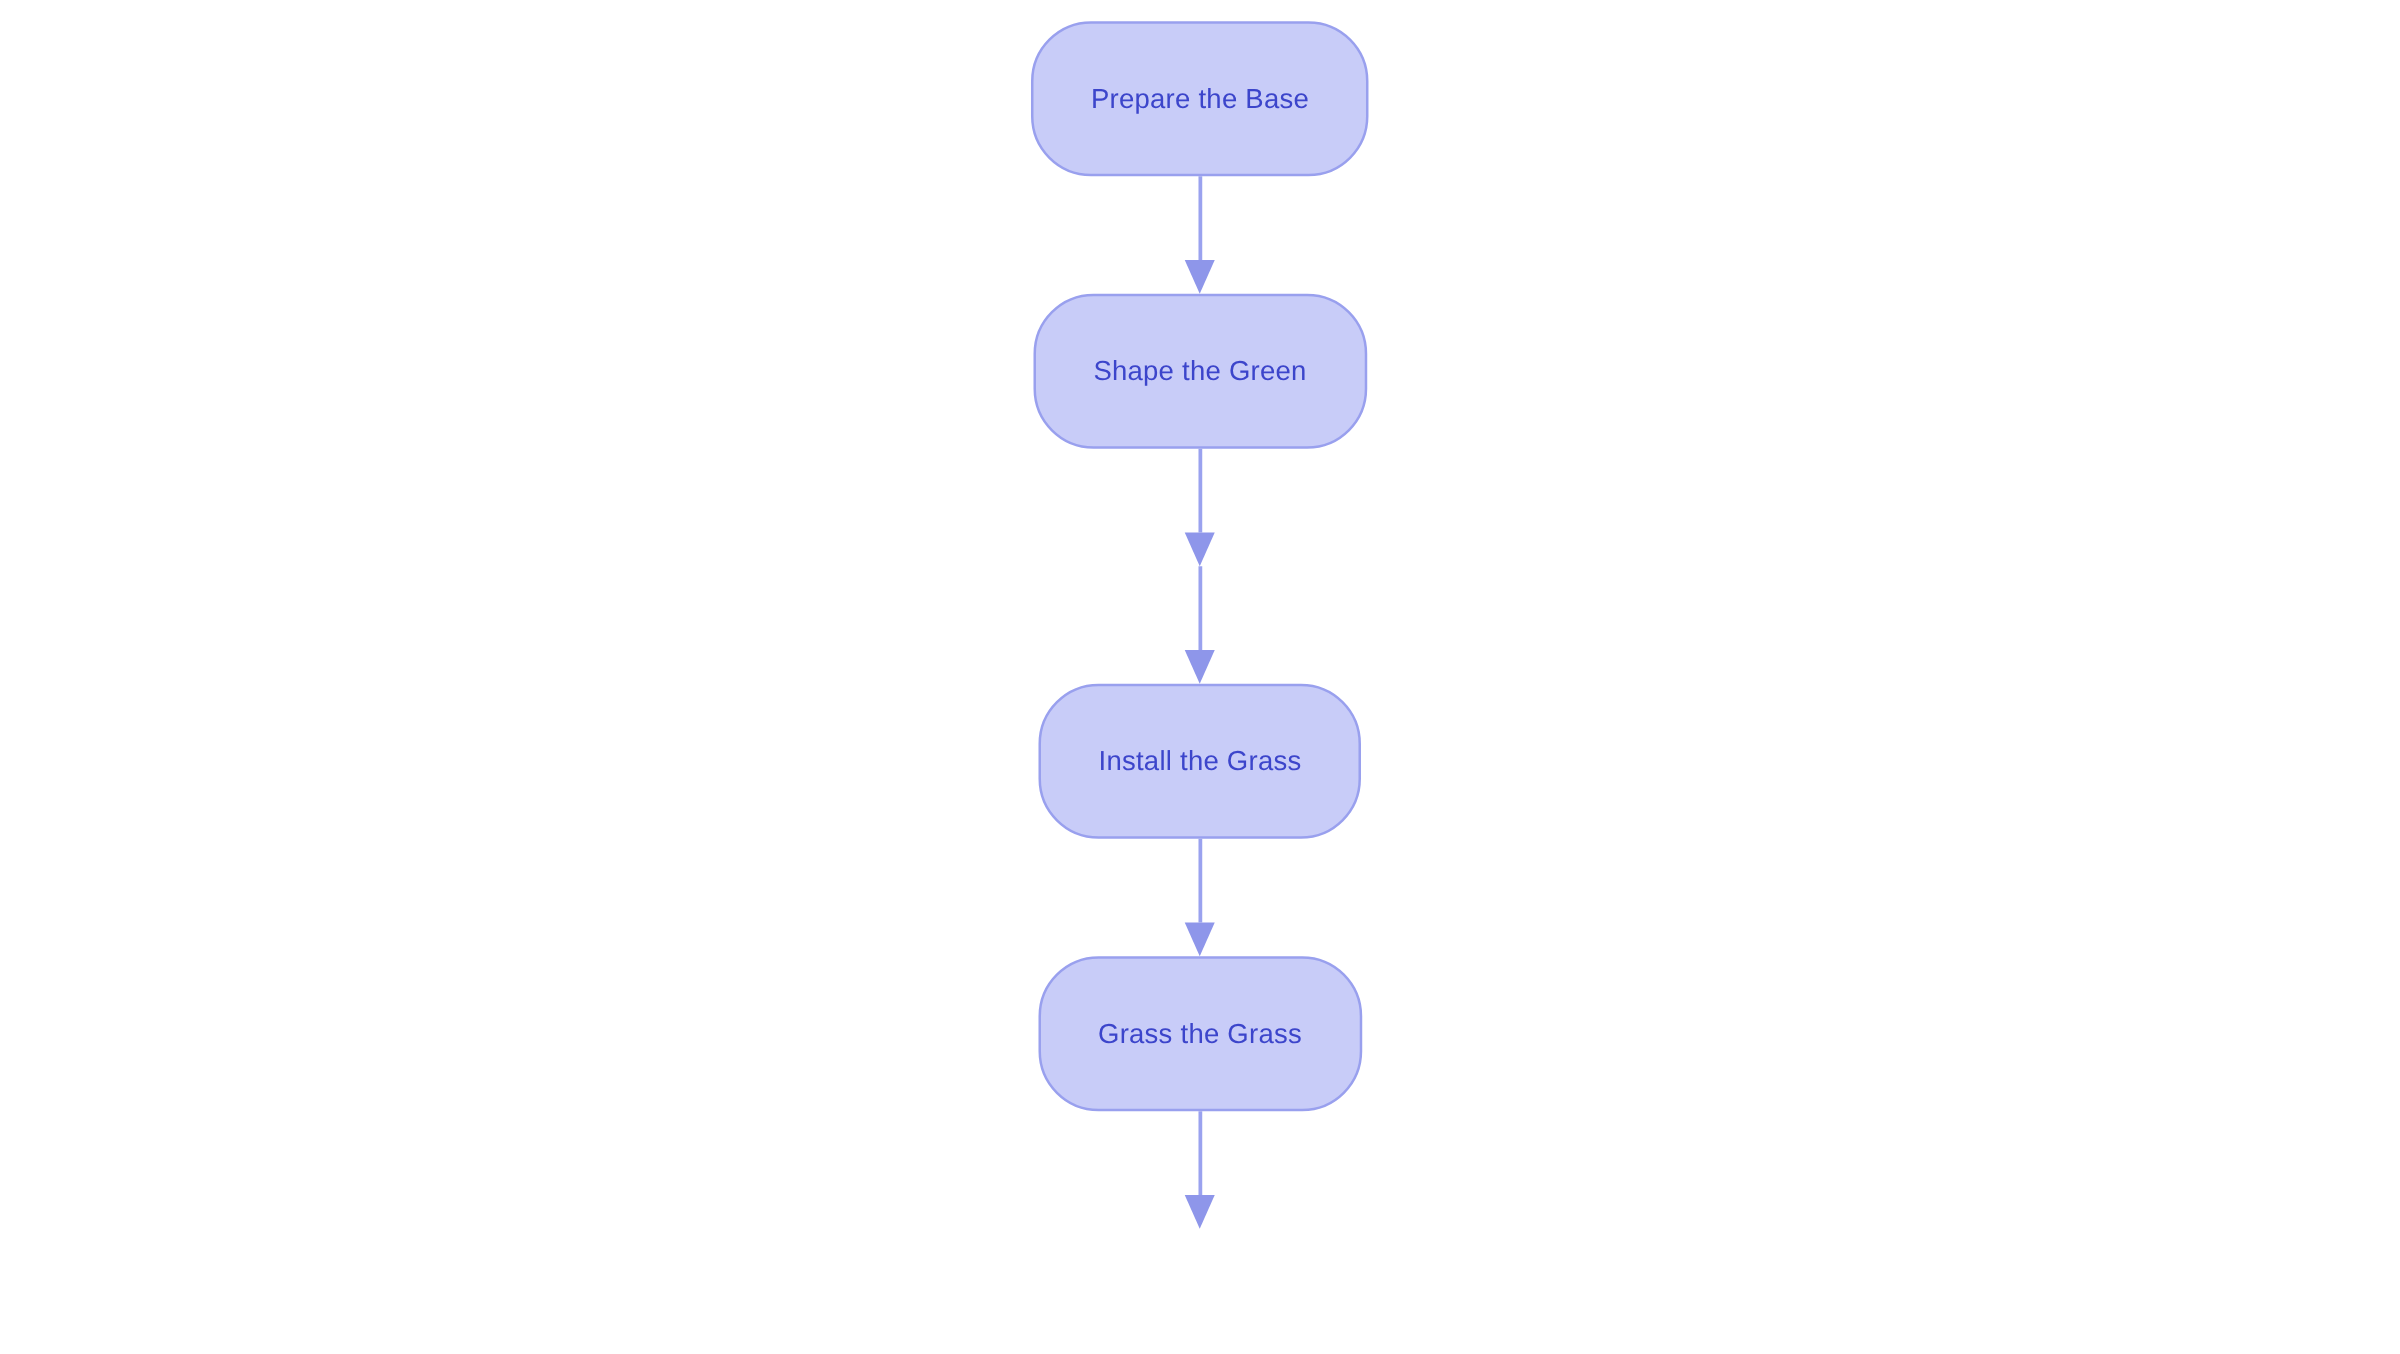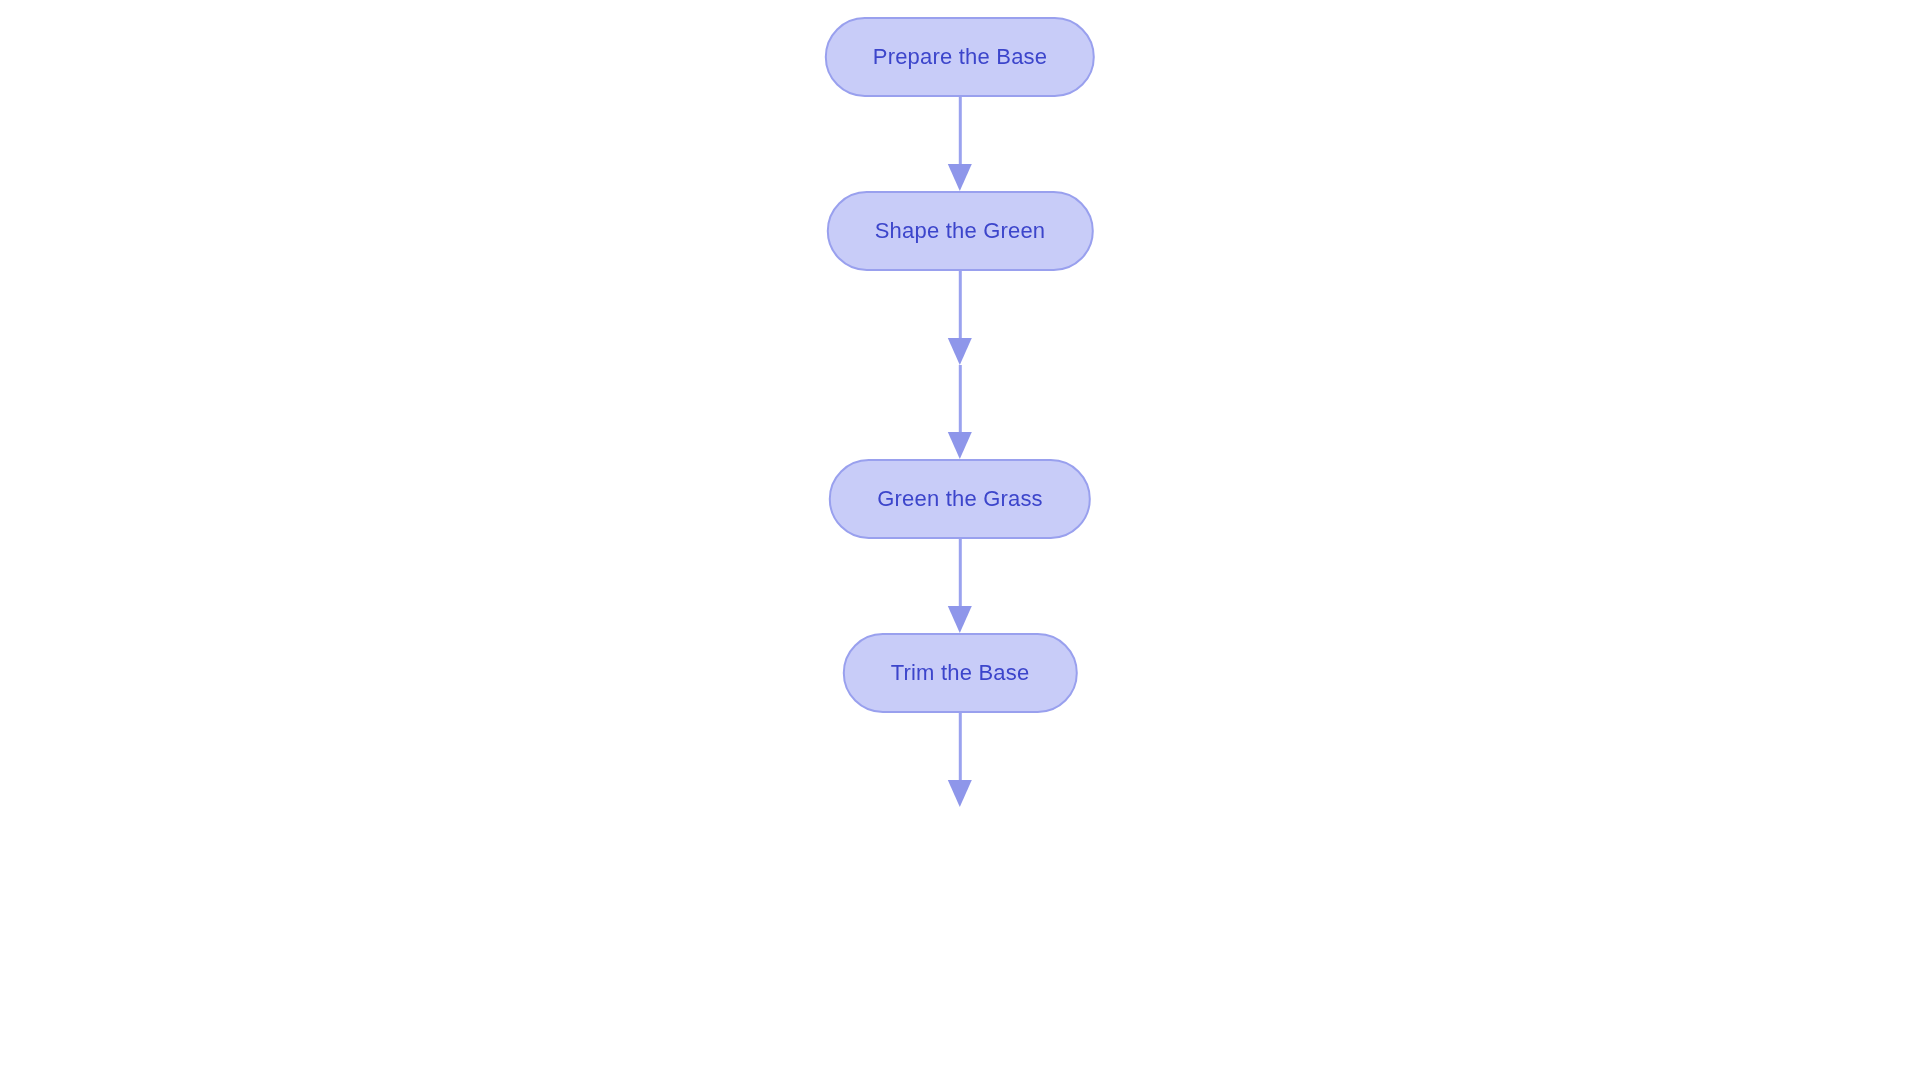--- a/index.html
+++ b/index.html
@@ -26,21 +26,21 @@
     position: absolute;
     top: 17px;
     left: 50%;
     transform: translateX(-50%);
     display: flex;
     flex-direction: column;
     align-items: center;
   }
   .node {
     box-sizing: border-box;
-    height: 80px;
+    height: 124px;
     padding: 0 46px;
     border-radius: 48px;
     background: var(--node-fill);
     border: 2px solid var(--node-border);
     display: flex;
     align-items: center;
     justify-content: center;
   }
   .node-label {
     font-size: 22px;
@@ -91,30 +91,30 @@
     <div class="connector-head"></div>
   </div>
 
 
   <div class="connector">
     <div class="connector-line"></div>
     <div class="connector-head"></div>
   </div>
 
   <div class="node">
-    <span class="node-label">Green the Grass</span>
+    <span class="node-label">Install the Grass</span>
   </div>
 
   <div class="connector">
     <div class="connector-line"></div>
     <div class="connector-head"></div>
   </div>
 
   <div class="node">
-    <span class="node-label">Trim the Base</span>
+    <span class="node-label">Grass the Grass</span>
   </div>
 
   <div class="connector">
     <div class="connector-line"></div>
     <div class="connector-head"></div>
   </div>
 
 
 </div>
 

